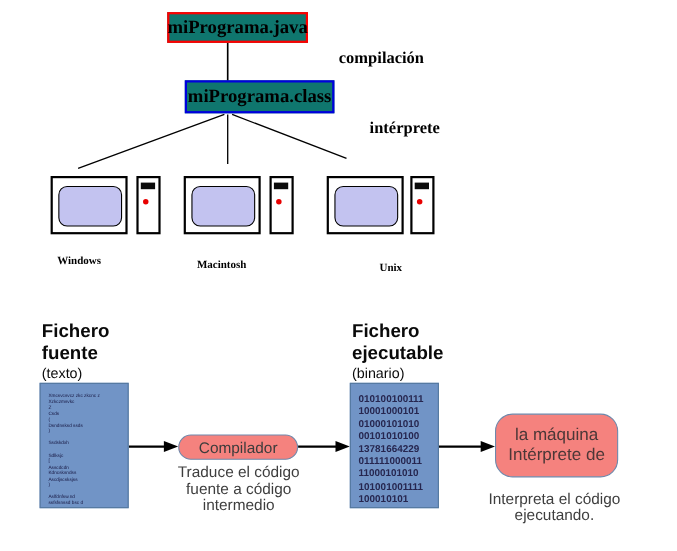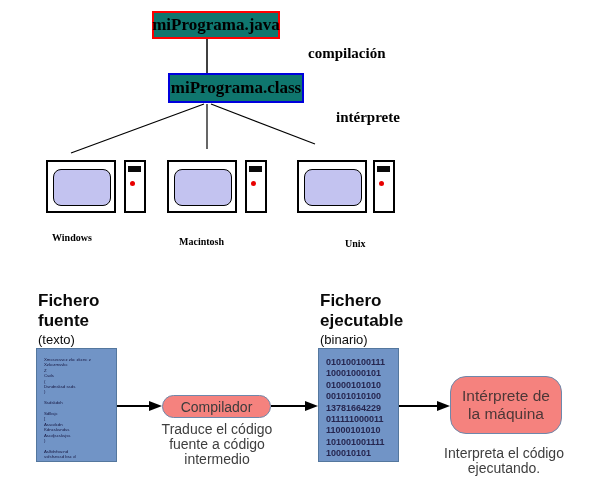--- a/index.html
+++ b/index.html
@@ -183,22 +183,22 @@
         <div>13781664229</div>
         <div>011111000011</div>
         <div>11000101010</div>
         <div>101001001111</div>
         <div>100010101</div>
       </div>
   </div>
 
   <div id="vm-box" class="process-box">
     <div>
+        <div>la máquina</div>
         <div>Intérprete de</div>
-        <div>la máquina</div>
       </div>
   </div>
   <div id="vm-caption" class="caption">
       <div>Interpreta el código</div>
       <div>ejecutando.</div>
     </div>
 
 </div>
 
 </body></html>

